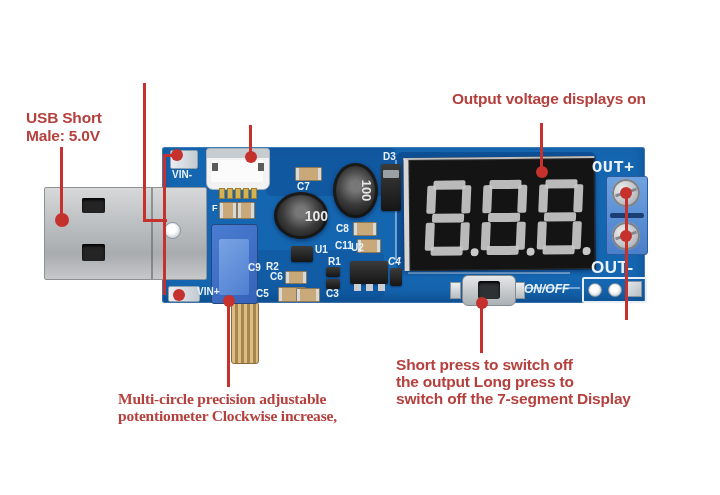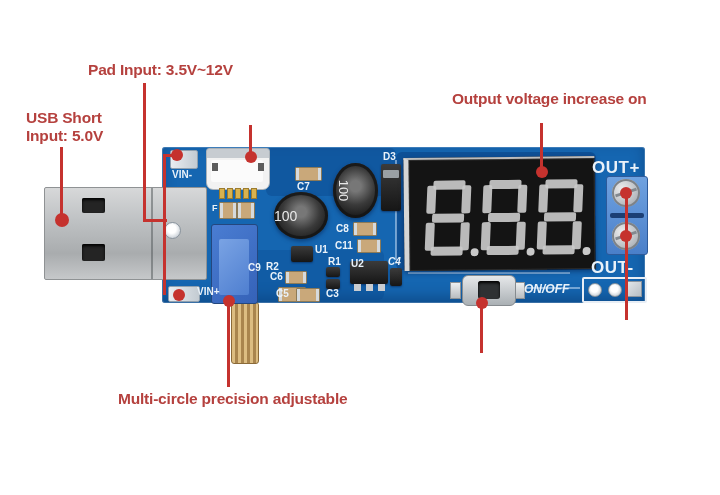--- a/index.html
+++ b/index.html
@@ -19,21 +19,21 @@
   .trace{position:absolute;background:rgba(195,220,246,.55);}
   .silk{position:absolute;color:#eaf2f9;font-weight:700;white-space:nowrap;z-index:6;}
   .silk.big{font-size:17px;letter-spacing:.5px;}
   .silk.tiny{font-size:10px;}
   
   .comp{position:absolute;z-index:5;}
   .tan{background:linear-gradient(90deg,#d6dadd 0 3px,#c9a87a 3px calc(100% - 3px),#d6dadd calc(100% - 3px));
        border:1px solid #8c7a57;border-radius:1px;}
   .padw{background:radial-gradient(circle at 50% 50%,#ffffff 30%,#dde4ea 60%,#aeb9c2);border-radius:50%;border:1px solid #8fa0af;}
   .toroid{border-radius:50%;background:radial-gradient(circle at 50% 42%,#777 14%,#3a3a3a 48%,#141414 85%);
-          color:#e8e8e8;font-weight:400;display:flex;align-items:center;justify-content:flex-start;
+          color:#e8e8e8;font-weight:700;display:flex;align-items:center;justify-content:flex-end;
           box-shadow:inset 0 0 0 3px rgba(20,20,20,.8),0 2px 4px rgba(0,20,60,.5);}
   .chip{background:linear-gradient(180deg,#3b3b3b,#161616);border-radius:2px;box-shadow:0 1px 2px rgba(0,20,60,.5);}
   
   .usbshell{position:absolute;left:44px;top:187px;width:161px;height:91px;z-index:10;
             background:linear-gradient(180deg,#d7d8d9,#bfc2c4 35%,#a9acae 72%,#c6c8ca);
             border:1px solid #8f9294;border-radius:2px;}
   .usbslot{position:absolute;background:#242424;border-radius:2px;box-shadow:inset 0 2px 3px #000;}
   
   .musb{position:absolute;left:206px;top:148px;width:62px;height:40px;z-index:5;
         background:linear-gradient(180deg,#c7ccd1 0 9px,#f2f2f2 9px);border:1px solid #aab2b9;
@@ -134,29 +134,29 @@
   <div class="comp chip" style="left:381px;top:164px;width:20px;height:47px;">
     <div style="position:absolute;left:2px;top:6px;width:16px;height:8px;background:#9aa0a4;border-radius:1px;"></div>
   </div>
 
   <div class="silk tiny" style="left:336px;top:223px;">C8</div>
   <div class="comp tan" style="left:353px;top:222px;width:22px;height:12px;"></div>
   <div class="silk tiny" style="left:335px;top:240px;">C11</div>
   <div class="comp tan" style="left:357px;top:239px;width:22px;height:12px;"></div>
   <div class="comp chip" style="left:291px;top:246px;width:22px;height:16px;"></div>
   <div class="silk tiny" style="left:315px;top:244px;">U1</div>
-  <div class="silk tiny" style="left:351px;top:258px;text-align:right;">U2</div>
+  <div class="silk tiny" style="left:351px;top:242px;text-align:right;">U2</div>
   <div class="silk tiny" style="left:328px;top:256px;">R1</div>
   <div class="comp chip" style="left:326px;top:267px;width:14px;height:10px;"></div>
   <div class="comp chip" style="left:326px;top:279px;width:14px;height:10px;"></div>
   <div class="silk tiny" style="left:248px;top:262px;">C9</div>
   <div class="silk tiny" style="left:266px;top:261px;">R2</div>
   <div class="silk tiny" style="left:270px;top:271px;">C6</div>
   <div class="comp tan" style="left:285px;top:271px;width:20px;height:11px;"></div>
-  <div class="silk tiny" style="left:276px;top:288px;">C5</div>
+  <div class="silk tiny" style="left:256px;top:288px;">C5</div>
   <div class="comp tan" style="left:278px;top:287px;width:26px;height:13px;"></div>
   <div class="silk tiny" style="left:326px;top:288px;">C3</div>
   <div class="comp tan" style="left:296px;top:288px;width:22px;height:12px;"></div>
   <div class="silk tiny" style="left:388px;top:256px;font-style:italic;">C4</div>
   <div class="comp chip" style="left:390px;top:268px;width:12px;height:18px;"></div>
 
   <div class="comp chip" style="left:350px;top:261px;width:38px;height:23px;"></div>
   <div class="comp" style="left:354px;top:284px;width:7px;height:7px;background:#c9ccd0;"></div>
   <div class="comp" style="left:366px;top:284px;width:7px;height:7px;background:#c9ccd0;"></div>
   <div class="comp" style="left:378px;top:284px;width:7px;height:7px;background:#c9ccd0;"></div>
@@ -194,21 +194,21 @@
       </div>
     </div>
 
   <div class="tab" style="left:450px;top:282px;"></div>
   <div class="tab" style="left:514px;top:282px;"></div>
   <div class="btn">
     <div class="btn-in"></div>
   </div>
   <div class="silk" style="left:524px;top:282px;font-size:12px;font-style:italic;">ON/OFF</div>
 
-  <div class="silk big" style="left:592px;top:158px;">OUT+</div>
+  <div class="silk big" style="left:592px;top:158px;font-family:Liberation Mono, monospace;">OUT+</div>
   <div class="term">
     <div style="position:absolute;left:3px;top:36px;width:34px;height:5px;background:#1b3f75;border-radius:2px;"></div>
   </div>
   <div class="screw" style="left:612px;top:179px;"></div>
   <div class="screw" style="left:612px;top:222px;"></div>
   <div class="silk big" style="left:591px;top:258px;">OUT-</div>
   <div class="padbox">
     <div class="hole" style="left:4px;top:4px;width:12px;height:12px;"></div>
     <div class="hole" style="left:24px;top:4px;width:12px;height:12px;"></div>
     <div style="position:absolute;left:42px;top:2px;width:14px;height:14px;background:linear-gradient(135deg,#e3e7ea,#b7bec4);border:1px solid #8a949e;"></div>
@@ -240,27 +240,30 @@
   <div class="rline" style="left:625px;top:190px;width:3px;height:130px;"></div>
   <div class="rdot sm" style="left:620px;top:187px;"></div>
   <div class="rdot sm" style="left:620px;top:230px;"></div>
 
   <div class="rline" style="left:480px;top:303px;width:3px;height:50px;"></div>
   <div class="rdot sm" style="left:476px;top:297px;"></div>
 
   <div class="rline" style="left:227px;top:301px;width:3px;height:86px;"></div>
   <div class="rdot sm" style="left:223px;top:295px;"></div>
 
-  <div class="ann" style="left:88px;top:61px;">
-    <div>Pad Input: 3.5V~12V</div>
-  </div>
   <div class="ann" style="left:26px;top:109px;line-height:18px;">
     <div>USB Short</div>
-    <div>Input: 5.0V</div>
+    <div>Male: 5.0V</div>
   </div>
   <div class="ann" style="left:452px;top:90px;">
-    <div>Output voltage increase on</div>
-  </div>
-  <div class="ann" style="left:118px;top:390px;">
+    <div>Output voltage displays on</div>
+  </div>
+  <div class="ann" style="left:396px;top:356px;">
+    <div>Short press to switch off</div>
+    <div>the output Long press to</div>
+    <div>switch off the 7-segment Display</div>
+  </div>
+  <div class="ann" style="left:118px;top:390px;font-family:Liberation Serif, serif;">
     <div>Multi-circle precision adjustable</div>
+    <div>potentiometer Clockwise increase,</div>
   </div>
 
 </div>
 
 </body></html>

